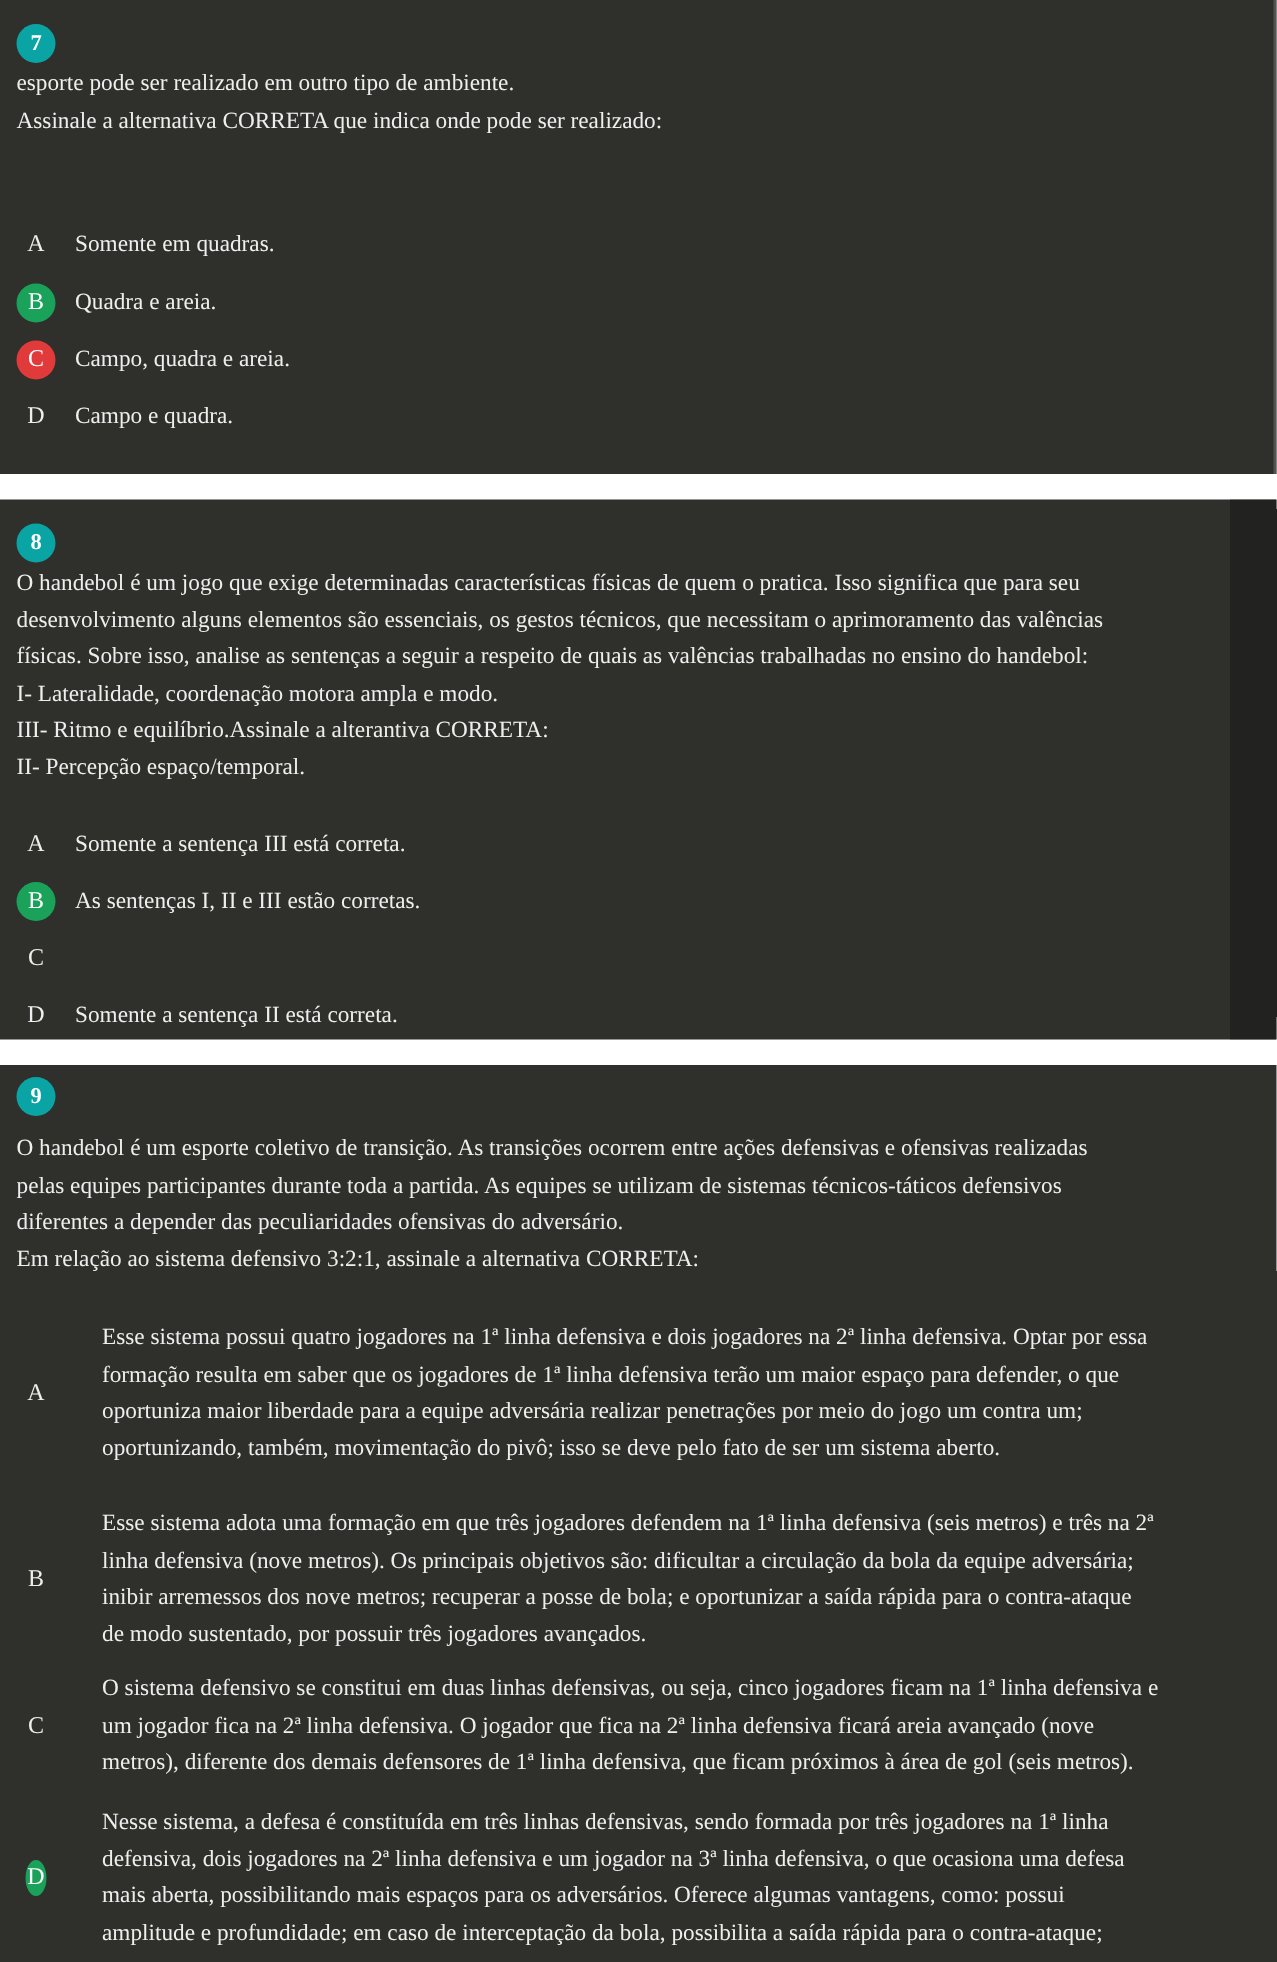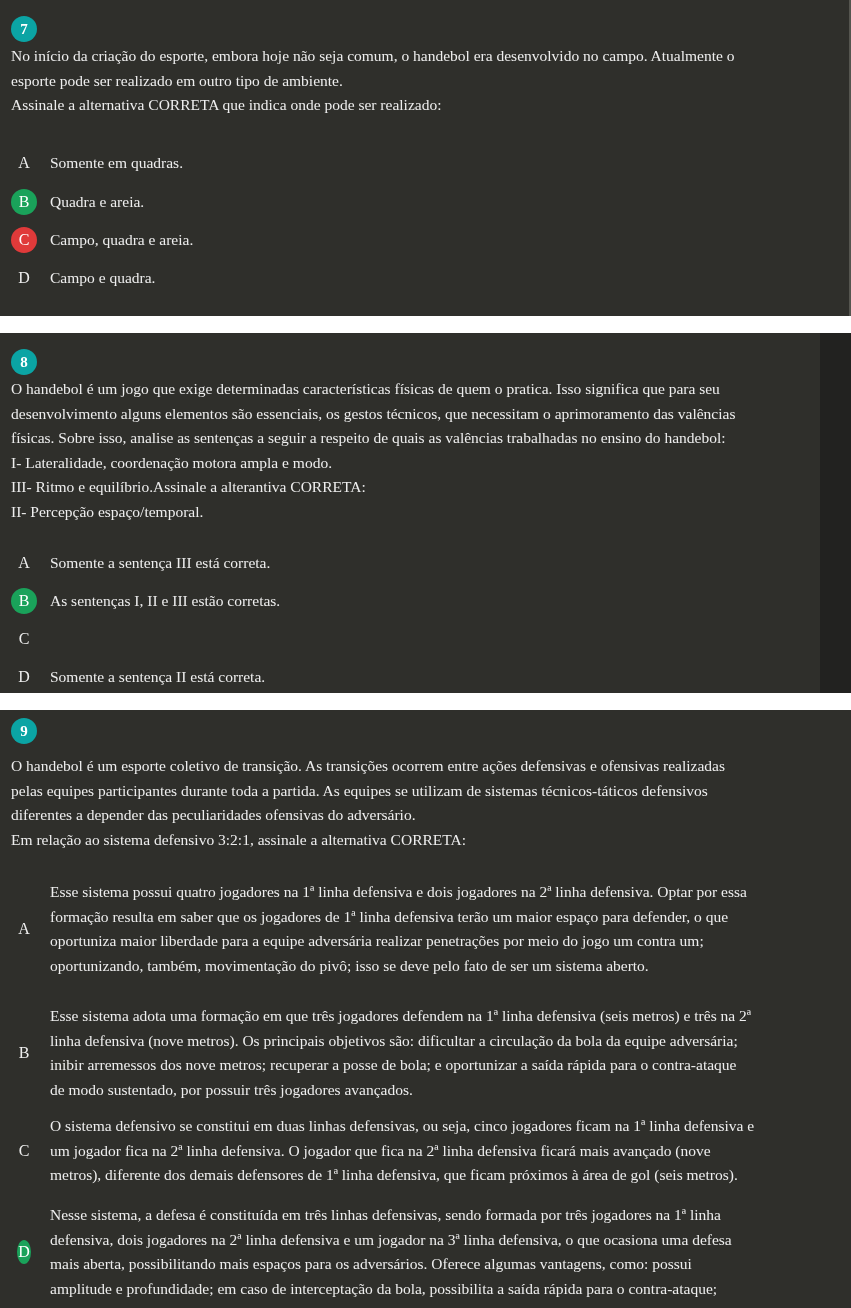--- a/index.html
+++ b/index.html
@@ -88,41 +88,41 @@
     }
     .opt .letter.correct { background: #1aa25a; color: #ffffff; }
     .opt .letter.wrong { background: #e03a3a; color: #ffffff; }
     .opt .text { white-space: nowrap; }
     .opt.long {
       align-items: center;
     }
     .opt.long .text {
       white-space: normal;
       width: 790px;
+      margin-left: 18px;
     }
     .opt.long .text .line { display: block; white-space: nowrap; }
     .opt.long .letter { margin-right: 13px; }
     .opt.long .letter.correct.small {
       width: 14px;
       flex: 0 0 14px;
       height: 24px;
       line-height: 24px;
       border-radius: 50%;
       margin-left: 6px;
       margin-right: 19px;
     }
   </style>
 </head>
 <body>
 
 <section class="panel q7">
   <div class="right-edge"></div>
   <div class="qnum" style="top:16px;">7</div>
   <div class="stem" style="top:44px;">
-    <span class="line">No início da criação do esporte, embora hoje não seja comum, o handebol era desenvolvido no campo. Atualmente o</span>
     <span class="line">esporte pode ser realizado em outro tipo de ambiente.</span>
     <span class="line">Assinale a alternativa CORRETA que indica onde pode ser realizado:</span>
   </div>
   <div class="opt" style="top:150px;">
     <span class="letter">A</span>
     <span class="text">Somente em quadras.</span>
   </div>
   <div class="opt" style="top:189px;">
     <span class="letter correct">B</span>
     <span class="text">Quadra e areia.</span>
@@ -191,21 +191,21 @@
       <span class="line">linha defensiva (nove metros). Os principais objetivos são: dificultar a circulação da bola da equipe adversária;</span>
       <span class="line">inibir arremessos dos nove metros; recuperar a posse de bola; e oportunizar a saída rápida para o contra-ataque</span>
       <span class="line">de modo sustentado, por possuir três jogadores avançados.</span>
     </span>
   </div>
 
   <div class="opt long" style="top:404px;">
     <span class="letter">C</span>
     <span class="text">
       <span class="line">O sistema defensivo se constitui em duas linhas defensivas, ou seja, cinco jogadores ficam na 1ª linha defensiva e</span>
-      <span class="line">um jogador fica na 2ª linha defensiva. O jogador que fica na 2ª linha defensiva ficará mais avançado (nove</span>
+      <span class="line">um jogador fica na 2ª linha defensiva. O jogador que fica na 2ª linha defensiva ficará areia avançado (nove</span>
       <span class="line">metros), diferente dos demais defensores de 1ª linha defensiva, que ficam próximos à área de gol (seis metros).</span>
     </span>
   </div>
 
   <div class="opt long" style="top:493px;">
     <span class="letter correct small">D</span>
     <span class="text">
       <span class="line">Nesse sistema, a defesa é constituída em três linhas defensivas, sendo formada por três jogadores na 1ª linha</span>
       <span class="line">defensiva, dois jogadores na 2ª linha defensiva e um jogador na 3ª linha defensiva, o que ocasiona uma defesa</span>
       <span class="line">mais aberta, possibilitando mais espaços para os adversários. Oferece algumas vantagens, como: possui</span>

